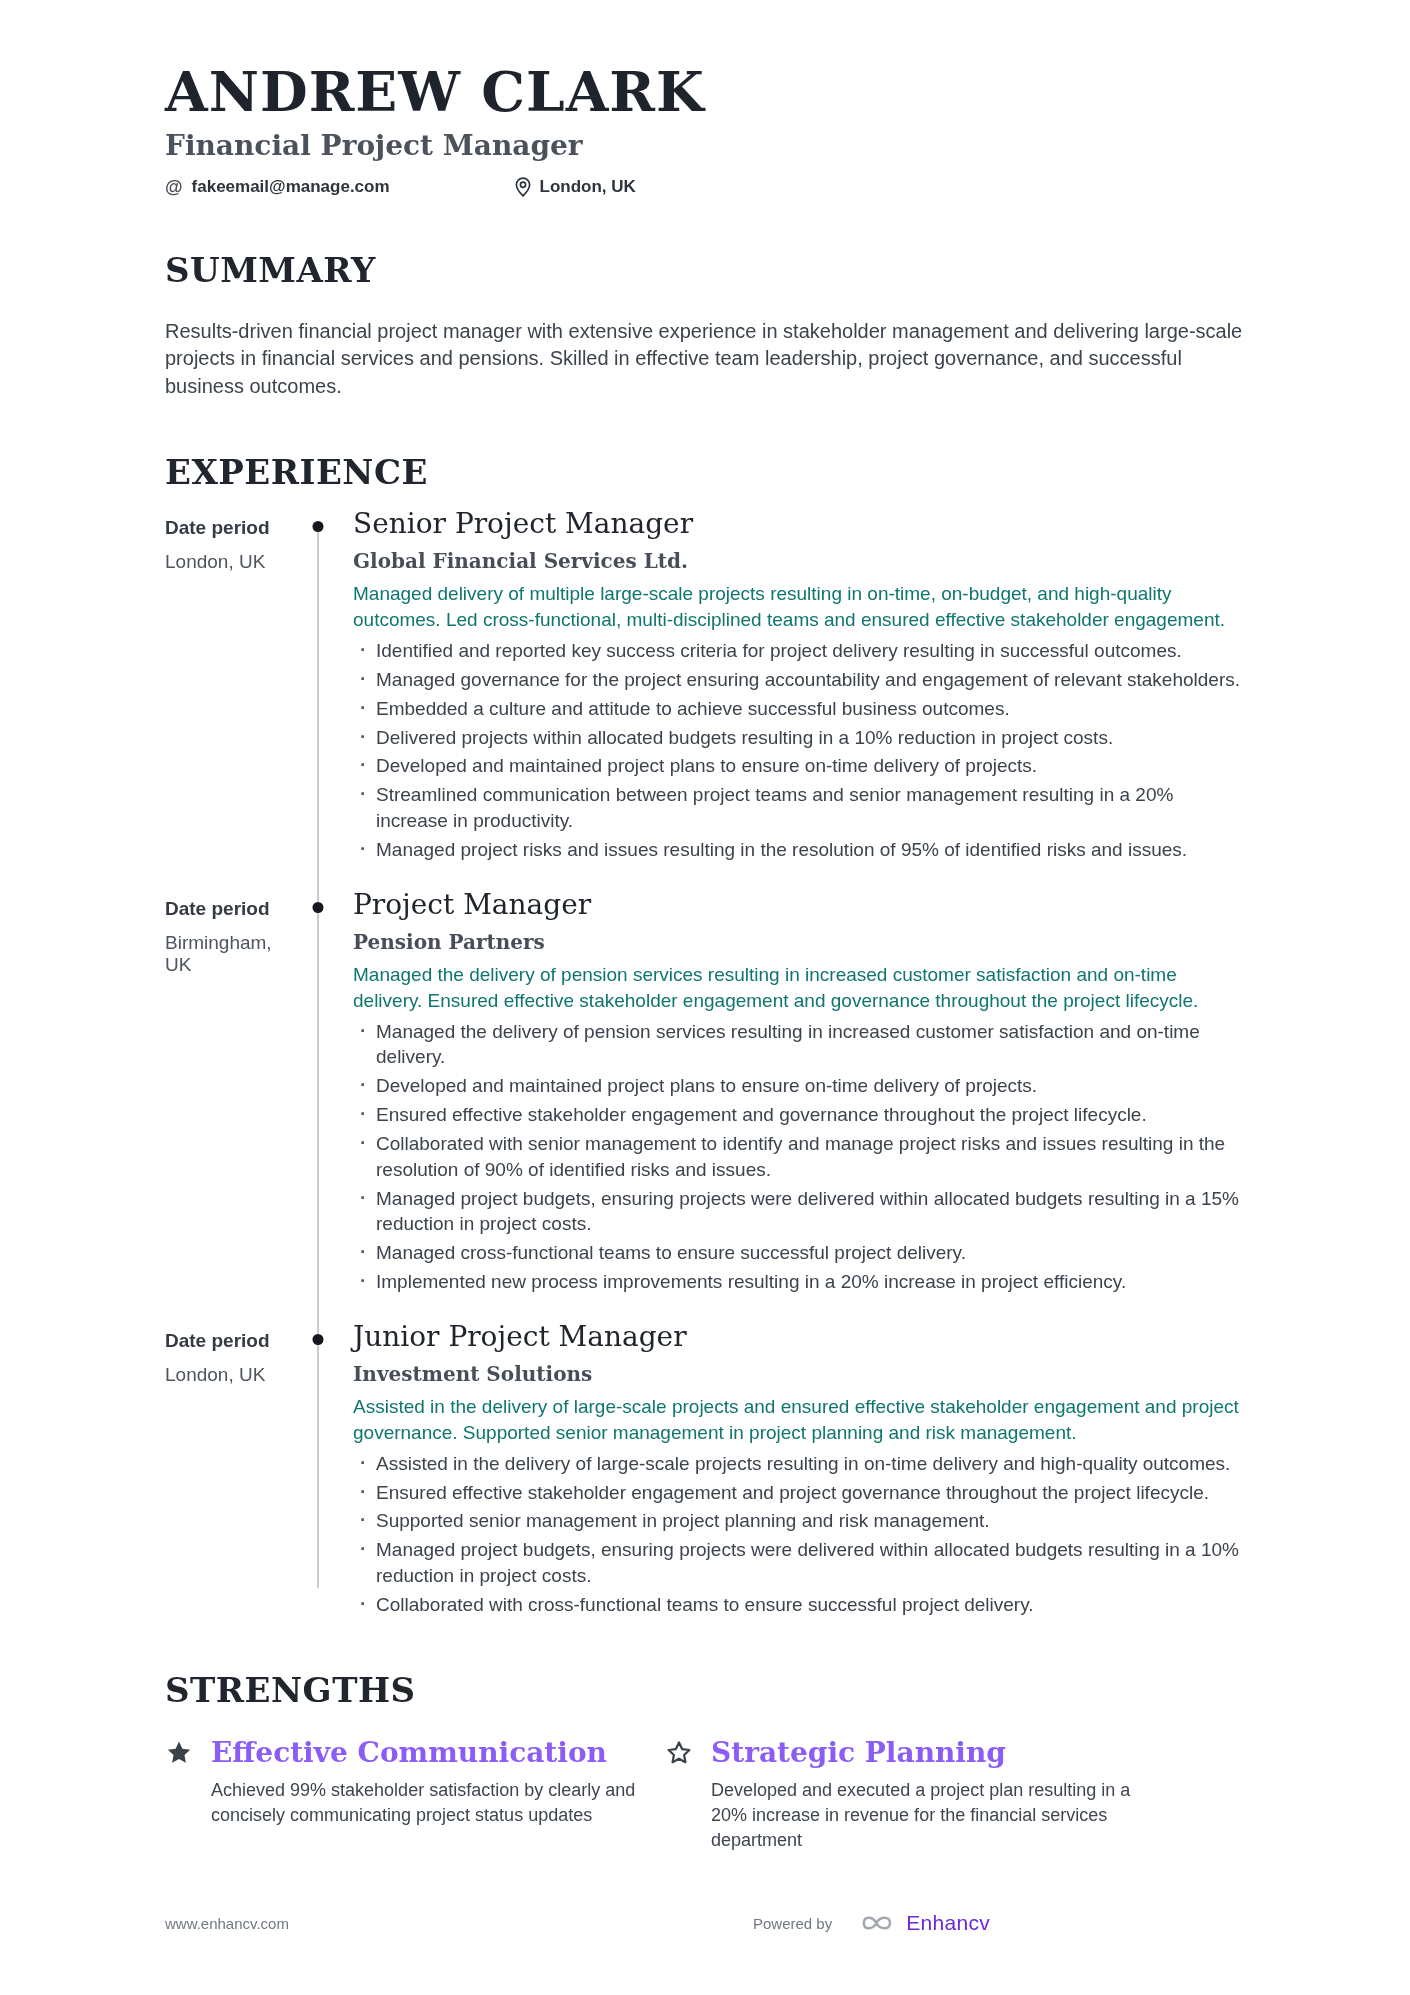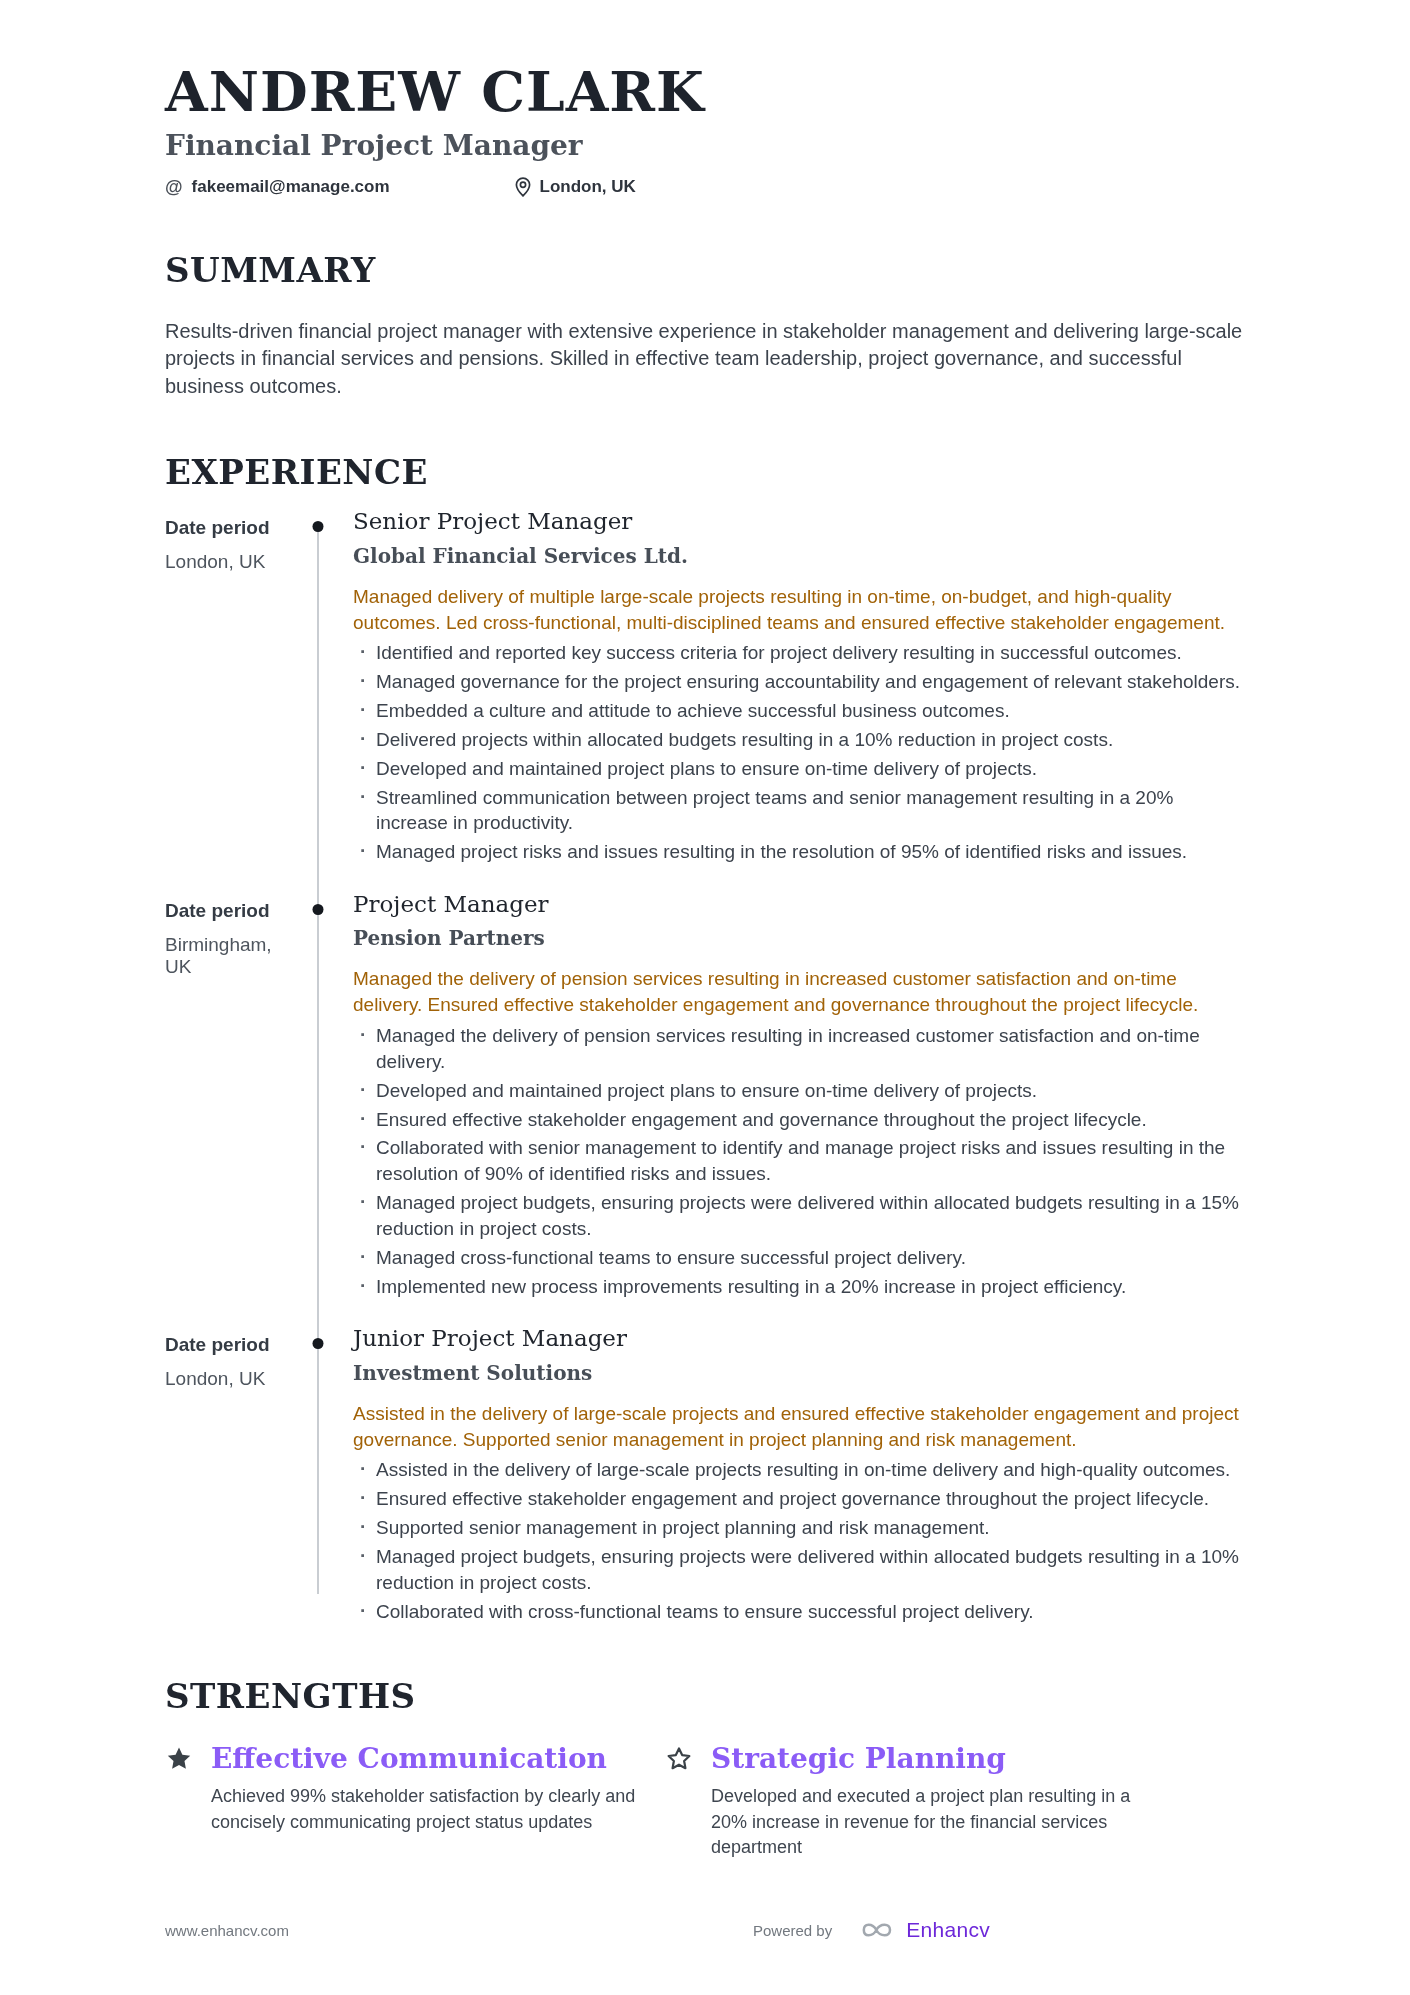--- a/index.html
+++ b/index.html
@@ -23,23 +23,23 @@
   
   .timeline { position:relative; margin-top:16px; }
   .timeline-line { position:absolute; left:152px; top:14px; bottom:30px; width:2px; background:#c9cdd2; }
   .entry { display:flex; position:relative; margin-bottom:26px; }
   .entry:last-child { margin-bottom:0; }
   .entry-dot { position:absolute; left:153px; top:13px; width:11px; height:11px; border-radius:50%; background:#15191f; transform:translateX(-50%); }
   .entry-left { flex:0 0 153px; padding-top:9px; padding-right:17px; }
   .date-label { font-size:19px; font-weight:700; color:#343b44; }
   .entry-location { font-size:19px; color:#4e555e; margin-top:12px; }
   .entry-body { flex:1; padding-left:35px; }
-  .role { font-family:"DejaVu Serif","Liberation Serif",serif; font-weight:400; font-size:23px; color:#20252d; line-height:1.15; }
+  .role { font-family:"DejaVu Serif","Liberation Serif",serif; font-weight:400; font-size:28px; color:#20252d; line-height:1.15; }
   .company { font-family:"DejaVu Serif","Liberation Serif",serif; font-weight:700; font-size:20px; color:#474e57; margin-top:9px; }
-  .entry-desc { font-size:19px; line-height:1.36; color:#a16207; margin-top:16px; }
+  .entry-desc { font-size:19px; line-height:1.36; color:#0f766e; margin-top:8px; }
   .entry-bullets { list-style:none; margin-top:5px; }
   .entry-bullets li { position:relative; padding-left:23px; font-size:19px; line-height:1.36; color:#3c434d; margin-top:3px; }
   .entry-bullets li::before { content:"\00B7"; position:absolute; left:7px; top:-1px; color:#5a6069; font-weight:700; }
 
   
   .strengths-grid { display:grid; grid-template-columns:500px 500px; margin-top:26px; }
   .strength { display:flex; gap:16px; align-items:flex-start; }
   .strength-icon { flex:0 0 30px; padding-top:3px; }
   .strength-title { font-family:"DejaVu Serif","Liberation Serif",serif; font-weight:700; font-size:28px; color:#8b5cf6; }
   .strength-text { font-size:18px; line-height:1.4; color:#3f4650; margin-top:9px; max-width:440px; }

